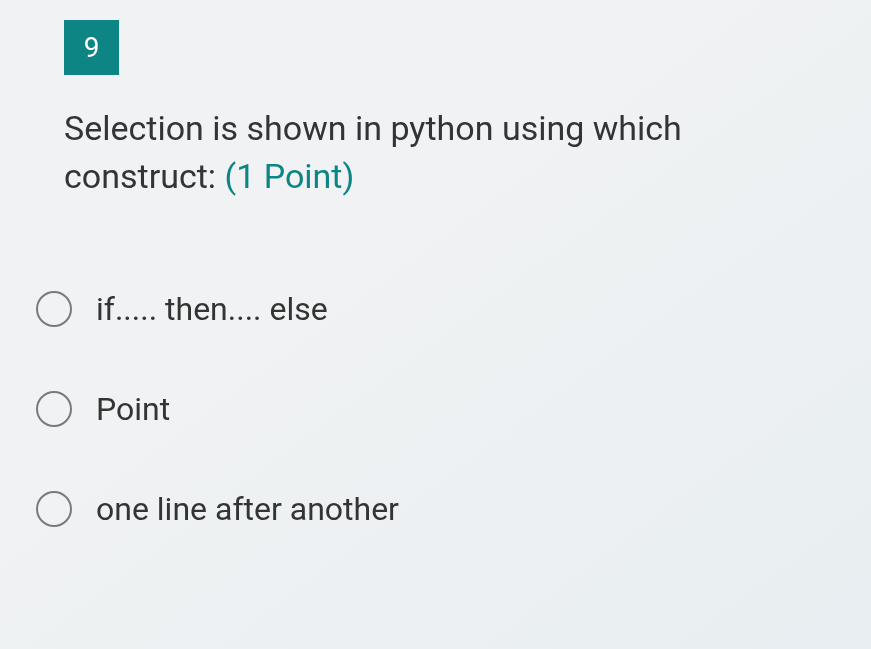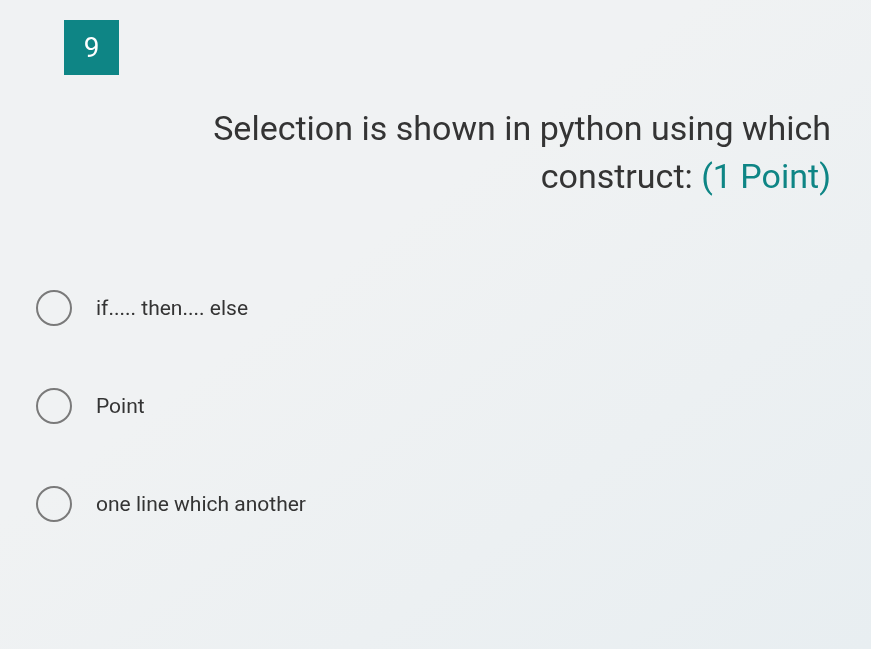--- a/index.html
+++ b/index.html
@@ -29,21 +29,20 @@
       margin-bottom: 30px;
     }
     .question-text {
       font-size: 34px;
       line-height: 1.4;
       color: #343434;
       margin-left: 44px;
       margin-right: 20px;
       margin-bottom: 90px;
       font-weight: 400;
-      text-align: right;
     }
     .points {
       color: #0e8585;
     }
     .options-container {
       display: flex;
       flex-direction: column;
       gap: 62px;
       padding-left: 16px;
     }
@@ -55,21 +54,21 @@
     }
     .radio-circle {
       width: 36px;
       height: 36px;
       border: 2px solid #7a7a7a;
       border-radius: 50%;
       flex-shrink: 0;
       background: transparent;
     }
     .option-label {
-      font-size: 21px;
+      font-size: 32px;
       color: #343434;
       font-weight: 400;
     }
   </style>
 </head>
 <body>
 
 
 
 <div class="question-number-badge">
@@ -84,18 +83,18 @@
   <div class="option-row">
     <div class="radio-circle"></div>
     <span class="option-label">if..... then.... else</span>
   </div>
   <div class="option-row">
     <div class="radio-circle"></div>
     <span class="option-label">Point</span>
   </div>
   <div class="option-row">
     <div class="radio-circle"></div>
-    <span class="option-label">one line which another</span>
+    <span class="option-label">one line after another</span>
   </div>
 </div>
 
 
 
 
 </body></html>

